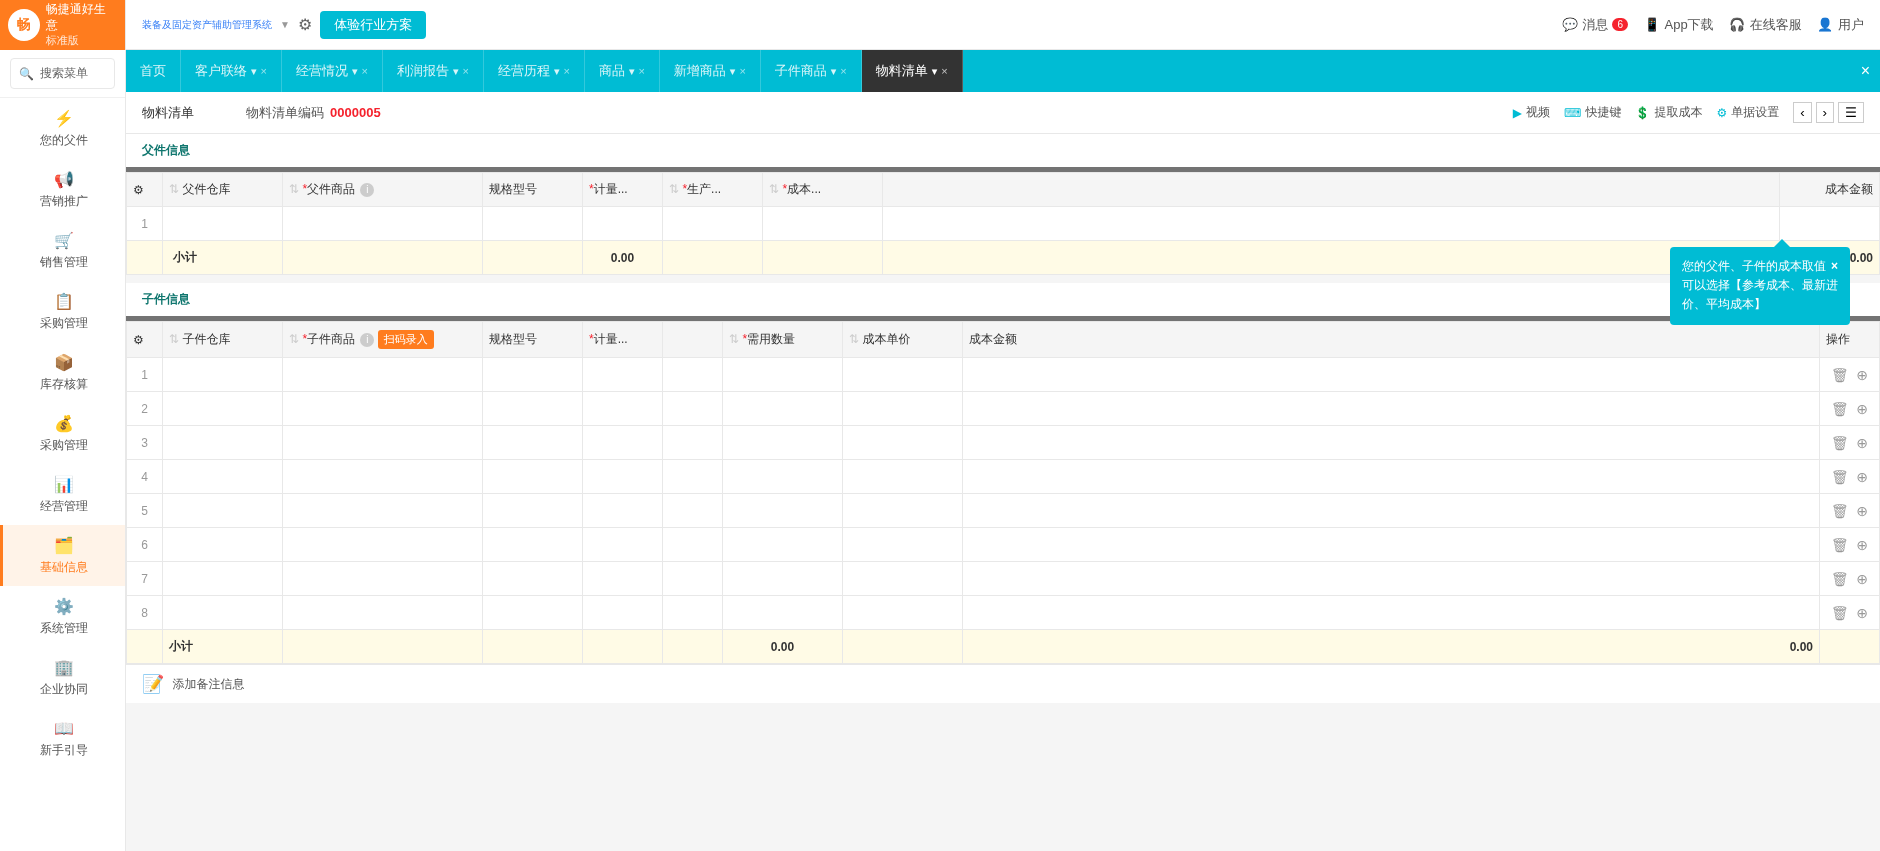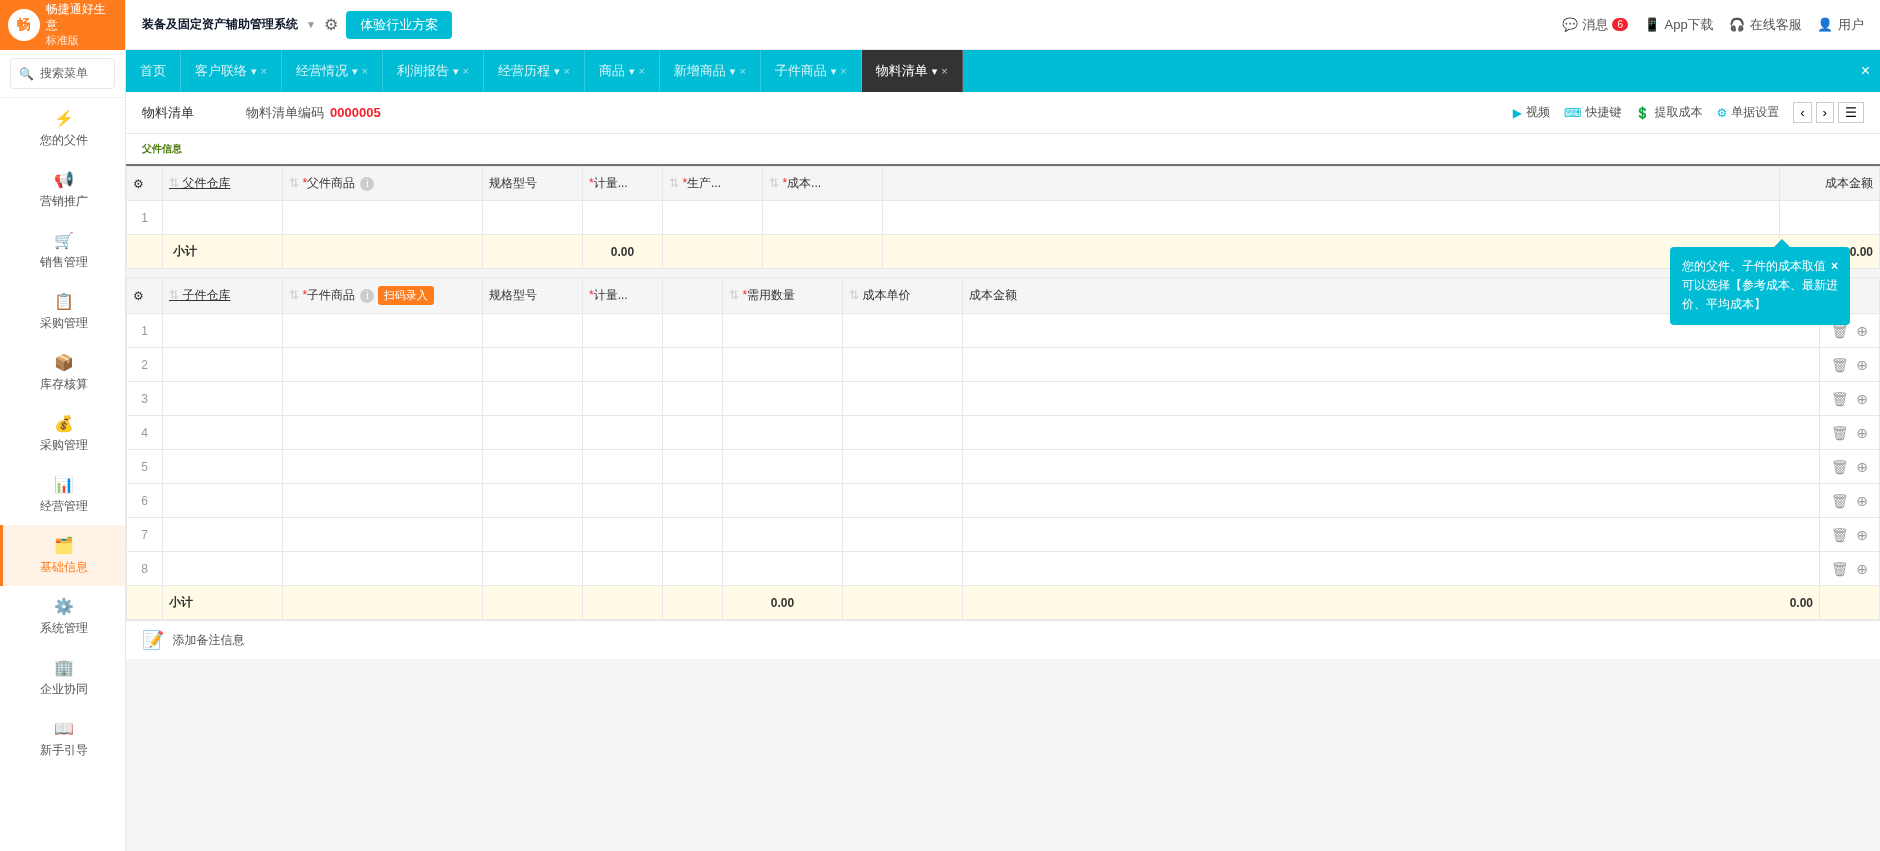--- a/index.html
+++ b/index.html
@@ -99,21 +99,21 @@
       justify-content: space-between;
       padding: 0 16px;
       border-bottom: 1px solid #e8e8e8;
       flex-shrink: 0;
     }
     .topbar-left {
       display: flex;
       align-items: center;
       gap: 8px;
     }
-    .system-title { color: #0f172a; font-size: 12px; font-weight: bold; }
+    .system-title { color: #3b82f6; font-size: 10px; }
     .topbar-right {
       display: flex;
       align-items: center;
       gap: 16px;
       color: #555;
       font-size: 13px;
     }
     .topbar-right-item {
       display: flex;
       align-items: center;
@@ -214,24 +214,24 @@
     }
     .toolbar-item .icon { color: #00bcd4; }
 
     
     .section {
       background: #fff;
       margin: 0;
     }
     .section-title {
       padding: 8px 16px;
-      font-size: 10px;
+      font-size: 12px;
       font-weight: bold;
-      color: #4d7c0f;
-      border-bottom: 2px solid #737373;
+      color: #0f766e;
+      border-bottom: 5px solid #737373;
     }
 
     
     .data-table {
       width: 100%;
       border-collapse: collapse;
       font-size: 12px;
     }
     .data-table th {
       background: #f5f5f5;
@@ -252,21 +252,21 @@
       background: #fffbe6;
       color: #333;
       font-weight: bold;
     }
     .data-table .row-num {
       color: #999;
       text-align: center;
       width: 30px;
     }
     .col-settings { width: 36px; text-align: center; }
-    .col-warehouse { width: 120px; text-decoration: underline; }
+    .col-warehouse { width: 120px; }
     .col-goods { width: 200px; }
     .col-spec { width: 100px; }
     .col-unit { width: 80px; }
     .col-production { width: 100px; }
     .col-cost { width: 120px; }
     .col-cost-amount { width: 100px; }
     .col-need-qty { width: 120px; }
     .col-cost-unit { width: 120px; }
     .col-ops { width: 60px; }
 
@@ -590,20 +590,21 @@
             <td></td>
             <td style="text-align:right;">
               <span>0.00</span>
             </td>
           </tr>
         </tbody>
       </table>
     </div>
 
     <div class="section" style="margin-top:8px;">
+      <div class="section-title">子件信息</div>
       <table class="data-table">
         <thead>
           <tr>
             <th class="col-settings">⚙</th>
             <th class="col-warehouse">
               <span style="color:#ccc;">⇅</span>
               子件仓库
             </th>
             <th class="col-goods">
               <span style="color:#ccc;">⇅</span>

